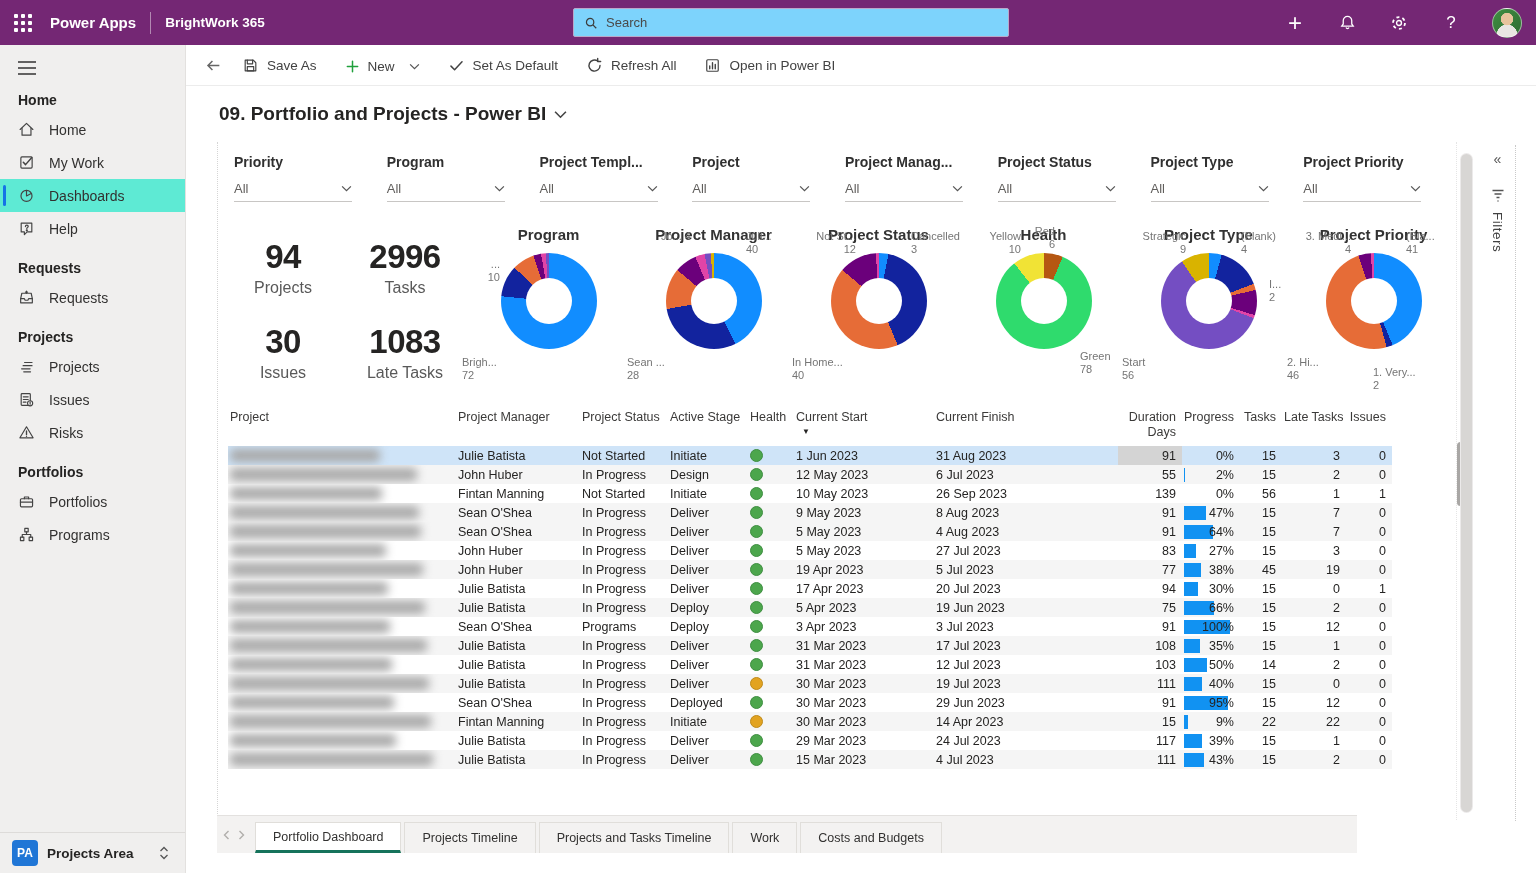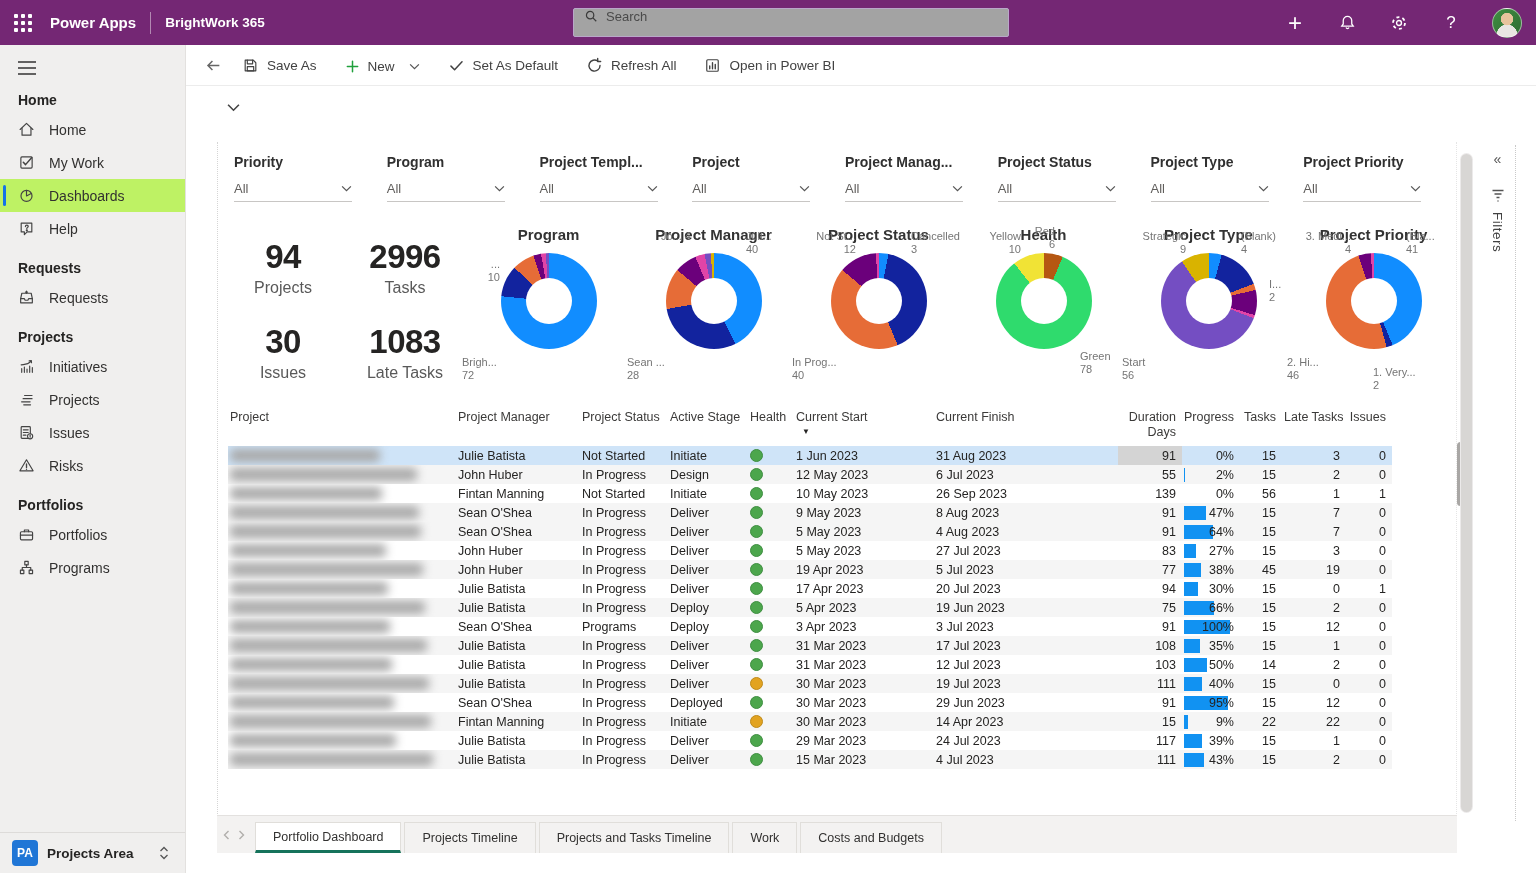--- a/index.html
+++ b/index.html
@@ -10,42 +10,42 @@
   
   .topbar { position:absolute; left:0; top:0; width:1536px; height:45px;
             background:#742774; display:flex; align-items:center; color:#fff; z-index:10; }
   .waffle { width:46px; height:45px; display:flex; align-items:center; justify-content:center; cursor:pointer; }
   .waffle-grid { display:grid; grid-template-columns:repeat(3,4px); grid-gap:3px; }
   .waffle-grid i { width:4px; height:4px; background:#fff; border-radius:1px; }
   .brand { font-size:15px; font-weight:700; margin-left:4px; }
   .tb-divider { width:1px; height:22px; background:rgba(255,255,255,.45); margin:0 14px; }
   .env { font-size:13.5px; font-weight:600; }
   .searchbox { position:absolute; left:573px; top:8px; width:436px; height:29px;
-               background:#a3a3a3; border:1px solid #b9a7c9; border-radius:2px;
-               display:flex; align-items:flex-start; padding-left:10px; color:#3b3b3b; }
+               background:#7dd3fc; border:1px solid #b9a7c9; border-radius:2px;
+               display:flex; align-items:center; padding-left:10px; color:#3b3b3b; }
   .searchbox .ph { font-size:13px; margin-left:8px; color:#4a4a4a; }
   .tb-right { margin-left:auto; display:flex; align-items:center; gap:30px; padding-right:14px; }
   .tb-ic { width:22px; height:22px; display:flex; align-items:center; justify-content:center;
            font-size:17px; cursor:pointer; }
   .tb-plus { font-size:24px; font-weight:300; line-height:20px; }
   .avatar { width:30px; height:30px; border-radius:50%; cursor:pointer; overflow:hidden;
             background:
               radial-gradient(circle at 50% 36%, #e8c49c 0 6px, rgba(0,0,0,0) 6.5px),
               radial-gradient(circle at 50% 92%, #e9e6e2 0 10px, rgba(0,0,0,0) 10.5px),
               linear-gradient(135deg,#3f8f42,#2e6b31); border:1px solid rgba(255,255,255,.5); }
 
   
   .sidebar { position:absolute; left:0; top:45px; width:186px; bottom:0;
              background:#f0efee; border-right:1px solid #e3e1df; z-index:5; }
   .burger { padding:16px 0 2px 18px; cursor:pointer; }
   .sb-header { font-size:14px; font-weight:700; color:#252423; padding:15px 0 5px 18px; }
   .sb-item { display:flex; align-items:center; height:33px; padding-left:18px; gap:13px;
              font-size:14px; color:#323130; cursor:pointer; position:relative; }
   .sb-item .ic { width:18px; height:18px; color:#444; }
-  .sb-item.active { background:#bef264;text-align:center; }
+  .sb-item.active { background:#5eead4;text-align:center; }
   .sb-item.active::before { content:""; position:absolute; left:3px; top:6px; bottom:6px;
                             width:3px; border-radius:2px; background:#1573e6; }
   .sb-footer { position:absolute; bottom:0; left:0; right:0; height:41px; border-top:1px solid #dddbd9;
                display:flex; align-items:center; padding-left:12px; gap:9px; cursor:pointer; background:#f0efee; }
   .sb-badge { width:26px; height:26px; border-radius:4px; background:#2076d6; color:#fff;
               font-size:12px; font-weight:700; display:flex; align-items:center; justify-content:center; }
   .sb-footer .lbl { font-size:13.5px; font-weight:600; color:#252423; }
   .sb-footer .updown { margin-left:auto; margin-right:16px; color:#555; }
 
   
@@ -107,21 +107,21 @@
   .dot.green  { background:#4ca64c; border:1px solid #3e8e41; }
   .dot.yellow { background:#e2a321; border:1px solid #bf8a1a; }
   .pwrap { position:relative; height:16px; }
   .pbar  { position:absolute; left:0; top:1px; bottom:1px; background:#1192f2; }
   .pval  { position:absolute; right:0; top:1px; font-size:12.5px; color:#252423; }
   .blob  { height:13px; border-radius:4px; background:#a8a8a8; filter:blur(5px); }
   .tbl-scroll { position:absolute; left:1239px; top:300px; width:7px; height:64px;
                 background:#a9a7a5; border-radius:4px; cursor:pointer; }
 
   
-  .tabbar { position:absolute; left:31px; top:770px; width:1240px; height:38px;
+  .tabbar { position:absolute; left:31px; top:770px; width:1140px; height:38px;
             background:#f3f2f1; border-top:1px solid #e3e1df; display:flex; align-items:center;
             padding-left:6px; }
   .tab-arrows { display:flex; gap:8px; color:#b5b3b1; margin-right:10px; }
   .tab-arrows span { cursor:pointer; }
   .tab { height:31px; padding:0 17px; display:flex; align-items:center; font-size:12.5px;
          color:#323130; background:#f3f2f1; border:1px solid #e0deda; border-bottom:none;
          margin-right:3px; cursor:pointer; }
   .tab.active { background:#fff; border-bottom:3px solid #15735b; font-weight:400; }
 
   
@@ -235,30 +235,20 @@
             <path d="M2.5 9h3.4l.8 1.6h2.6L10.1 9h3.4"></path>
             <path d="M8 2v2M7 3h2"></path>
           </svg>
         </span>
         <span>Requests</span>
       </div>
       <div class="sb-header">Projects</div>
       <div class="sb-item">
         <span class="ic">
           <svg width="17" height="17" viewBox="0 0 16 16" fill="none" stroke="currentColor" stroke-width="1.1" stroke-linecap="round" stroke-linejoin="round">
-            <path d="M3.5 13.5V10M6 13.5V8.5M8.5 13.5V10.5M11 13.5V7.5M13.5 13.5V9"></path>
-            <path d="M3 6.5c3-.5 5.5.5 9.5-3.5"></path>
-            <path d="M10.5 2.7l2-.2.2 2"></path>
-          </svg>
-        </span>
-        <span>Initiatives</span>
-      </div>
-      <div class="sb-item">
-        <span class="ic">
-          <svg width="17" height="17" viewBox="0 0 16 16" fill="none" stroke="currentColor" stroke-width="1.1" stroke-linecap="round" stroke-linejoin="round">
             <path d="M6.2 4.2h7M4.8 7.2h8.4M3.4 10.2h8M5.4 13h6.4"></path>
           </svg>
         </span>
         <span>Projects</span>
       </div>
       <div class="sb-item">
         <span class="ic">
           <svg width="17" height="17" viewBox="0 0 16 16" fill="none" stroke="currentColor" stroke-width="1.1" stroke-linecap="round" stroke-linejoin="round">
             <rect x="3" y="2.5" width="8.6" height="11" rx=".8"></rect>
             <path d="M5 5.5h4.6M5 8h4.6M5 10.5h2.5"></path>
@@ -364,20 +354,21 @@
               <rect x="2.6" y="2.6" width="10.8" height="10.8" rx="1"></rect>
               <path d="M5.4 11V8.4M8 11V5.4M10.6 11V7" stroke-width="1.3"></path>
             </svg>
           </span>
           <span>Open in Power BI</span>
         </span>
       </span>
   </div>
 
   <div class="page-title-row">
+    <span class="page-title">09. Portfolio and Projects - Power BI</span>
     <span class="pt-chev">
       <svg width="13" height="9" viewBox="0 0 12 8" fill="none" stroke="#444" stroke-width="1.5">
         <path d="M1 1.5 6 6.5 11 1.5"></path>
         </svg>
     </span>
   </div>
 
   <div class="report">
     <div class="slicers" id="slicers">
         <div class="slicer">
@@ -521,21 +512,21 @@
             <div class="donut" style="background: conic-gradient(rgb(17, 141, 255) 0deg, rgb(17, 141, 255) 11.49deg, rgb(18, 35, 158) 11.49deg, rgb(18, 35, 158) 157.02deg, rgb(230, 108, 55) 157.02deg, rgb(230, 108, 55) 310.21deg, rgb(107, 0, 123) 310.21deg, rgb(107, 0, 123) 356.17deg, rgb(224, 68, 167) 356.17deg, rgb(224, 68, 167) 360deg);"></div>
             <div class="callout co-tl">
               <div>Not St...</div>
               <div>12</div>
             </div>
             <div class="callout co-tr">
               <div>Cancelled</div>
               <div>3</div>
             </div>
             <div class="callout co-bl">
-              <div>In Prog...</div>
+              <div>In Home...</div>
               <div>40</div>
             </div>
           </div>
           <div class="donut-wrap">
             <div class="donut-title">Health</div>
             <div class="donut" style="background: conic-gradient(rgb(181, 87, 18) 0deg, rgb(181, 87, 18) 22.98deg, rgb(47, 219, 109) 22.98deg, rgb(47, 219, 109) 321.7deg, rgb(241, 227, 53) 321.7deg, rgb(241, 227, 53) 360deg);"></div>
             <div class="callout co-tl">
               <div>Yellow</div>
               <div>10</div>
             </div>

